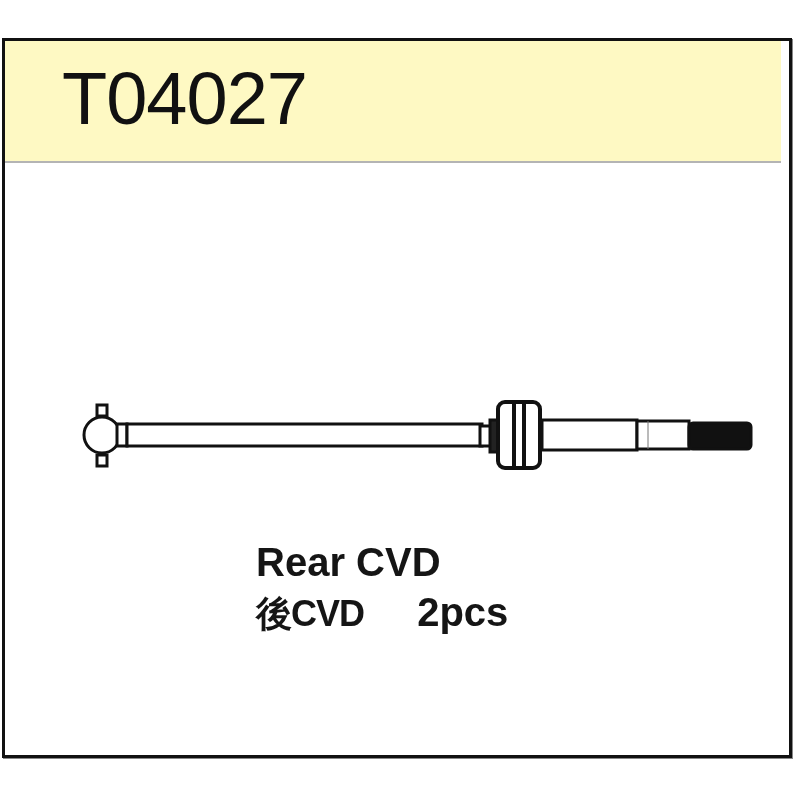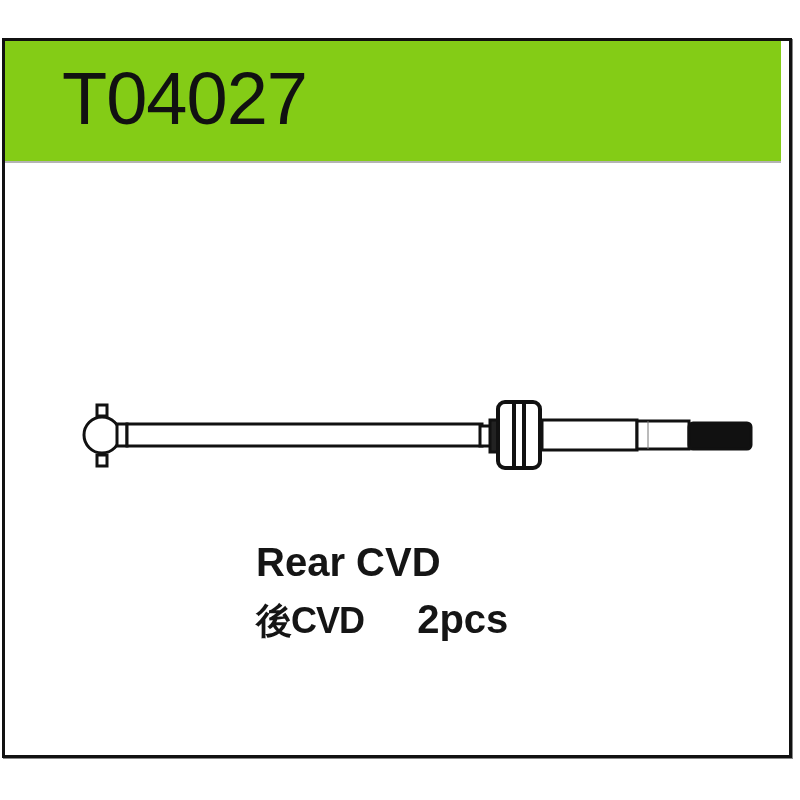--- a/index.html
+++ b/index.html
@@ -2,27 +2,27 @@
 <html><head>
 <meta charset="utf-8">
 <style>
   html, body { margin: 0; padding: 0; background: #ffffff; }
   body { width: 800px; height: 800px; position: relative; overflow: hidden;
          font-family: "Liberation Sans", sans-serif; }
   .card { position: absolute; left: 2px; top: 38px; width: 790px; height: 720px;
           border: 3px solid #111111; box-sizing: border-box; background: #ffffff;
           box-shadow: 1px 1px 0 #888; }
   .header { position: absolute; left: 0; top: 0; right: 8px; height: 120px;
-            background: #84cc16; border-bottom: 2px solid #b4b4b4; }
+            background: #fef9c3; border-bottom: 2px solid #b4b4b4; }
   .part-no { position: absolute; left: 57px; top: 8px; font-size: 74px; line-height: 100px;
              color: #111111; letter-spacing: -1px; }
   .diagram { position: absolute; left: 0; top: 0; }
   .caption { position: absolute; left: 256px; top: 540px; color: #151515; font-weight: bold; }
   .caption .en { font-size: 40px; line-height: 44px; display: block; }
-  .caption .row2 { display: block; margin-top: 6px; font-size: 40px; line-height: 58px; white-space: nowrap; }
+  .caption .row2 { display: block; margin-top: 6px; font-size: 40px; line-height: 45px; white-space: nowrap; }
   .caption .cn { font-size: 36px; letter-spacing: -1px; }
   .caption .qty { margin-left: 42px; }
 </style>
 </head>
 <body>
 
 <div class="card">
   <div class="header">
     <div class="part-no">T04027</div>
   </div>

